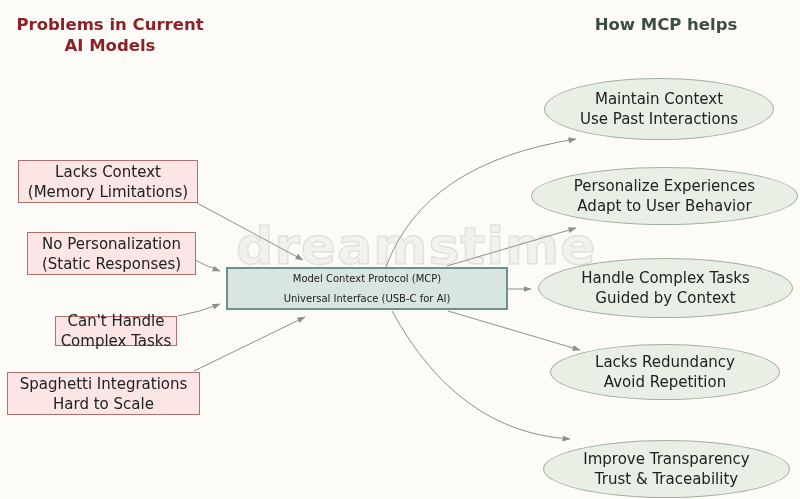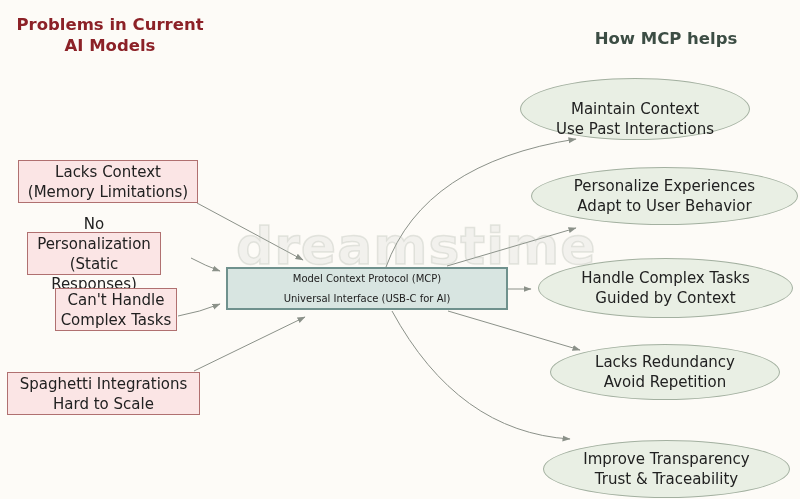--- a/index.html
+++ b/index.html
@@ -8,33 +8,33 @@
     --center-fill:#d8e5e1; --center-border:#6f918d;
     --benefit-fill:#e9efe4; --benefit-border:#a3b0a0;
     --problems-title:#8c2127; --helps-title:#3c4d44;
     --connector:#8b9189; --watermark:#a8b0a4;
   }
   html,body{margin:0;padding:0;}
   body{font-family:"DejaVu Sans","Liberation Sans",sans-serif;}
   .canvas{position:relative;width:800px;height:499px;background:var(--background);overflow:hidden;}
   .title{position:absolute;font-weight:bold;font-size:16.5px;line-height:21px;text-align:center;}
   .title.problems{left:4px;top:14px;width:212px;color:var(--problems-title);}
-  .title.helps{left:566px;top:28px;width:200px;color:var(--helps-title);}
+  .title.helps{left:566px;top:14px;width:200px;color:var(--helps-title);}
   .node{position:absolute;box-sizing:border-box;display:flex;flex-direction:column;
         align-items:center;justify-content:center;text-align:center;
         font-size:15px;line-height:20px;color:var(--text);}
   .problem{background:var(--problem-fill);border:1px solid var(--problem-border);}
   .center-node{background:var(--center-fill);border:2px solid var(--center-border);font-size:10px;}
   .benefit{background:var(--benefit-fill);border:1px solid var(--benefit-border);border-radius:50%;}
   #b1{left:18px;top:160px;width:180px;height:43px;}
-  #b2{left:27px;top:232px;width:134px;height:43px;}
-  #b3{left:55px;top:288px;width:122px;height:43px;}
+  #b2{left:27px;top:232px;width:169px;height:43px;}
+  #b3{left:55px;top:316px;width:122px;height:30px;}
   #b4{left:7px;top:372px;width:193px;height:43px;}
   #mcp{left:226px;top:267px;width:282px;height:43px;}
-  #e1{left:520px;top:78px;width:230px;height:62px;justify-content:flex-end;}
+  #e1{left:544px;top:78px;width:230px;height:62px;}
   #e2{left:531px;top:167px;width:267px;height:58px;}
   #e3{left:538px;top:258px;width:255px;height:60px;}
   #e4{left:550px;top:344px;width:230px;height:56px;}
   #e5{left:543px;top:440px;width:247px;height:58px;}
   .connector-layer{position:absolute;left:0;top:0;}
   .edge{fill:none;stroke:var(--connector);stroke-width:1px;}
   .arrowhead{fill:var(--connector);stroke:none;}
   .watermark{position:absolute;left:236px;top:216px;width:330px;font-size:52px;font-weight:bold;
              letter-spacing:1px;color:rgba(168,176,164,0.12);
              -webkit-text-stroke:1.5px rgba(168,176,164,0.28);

